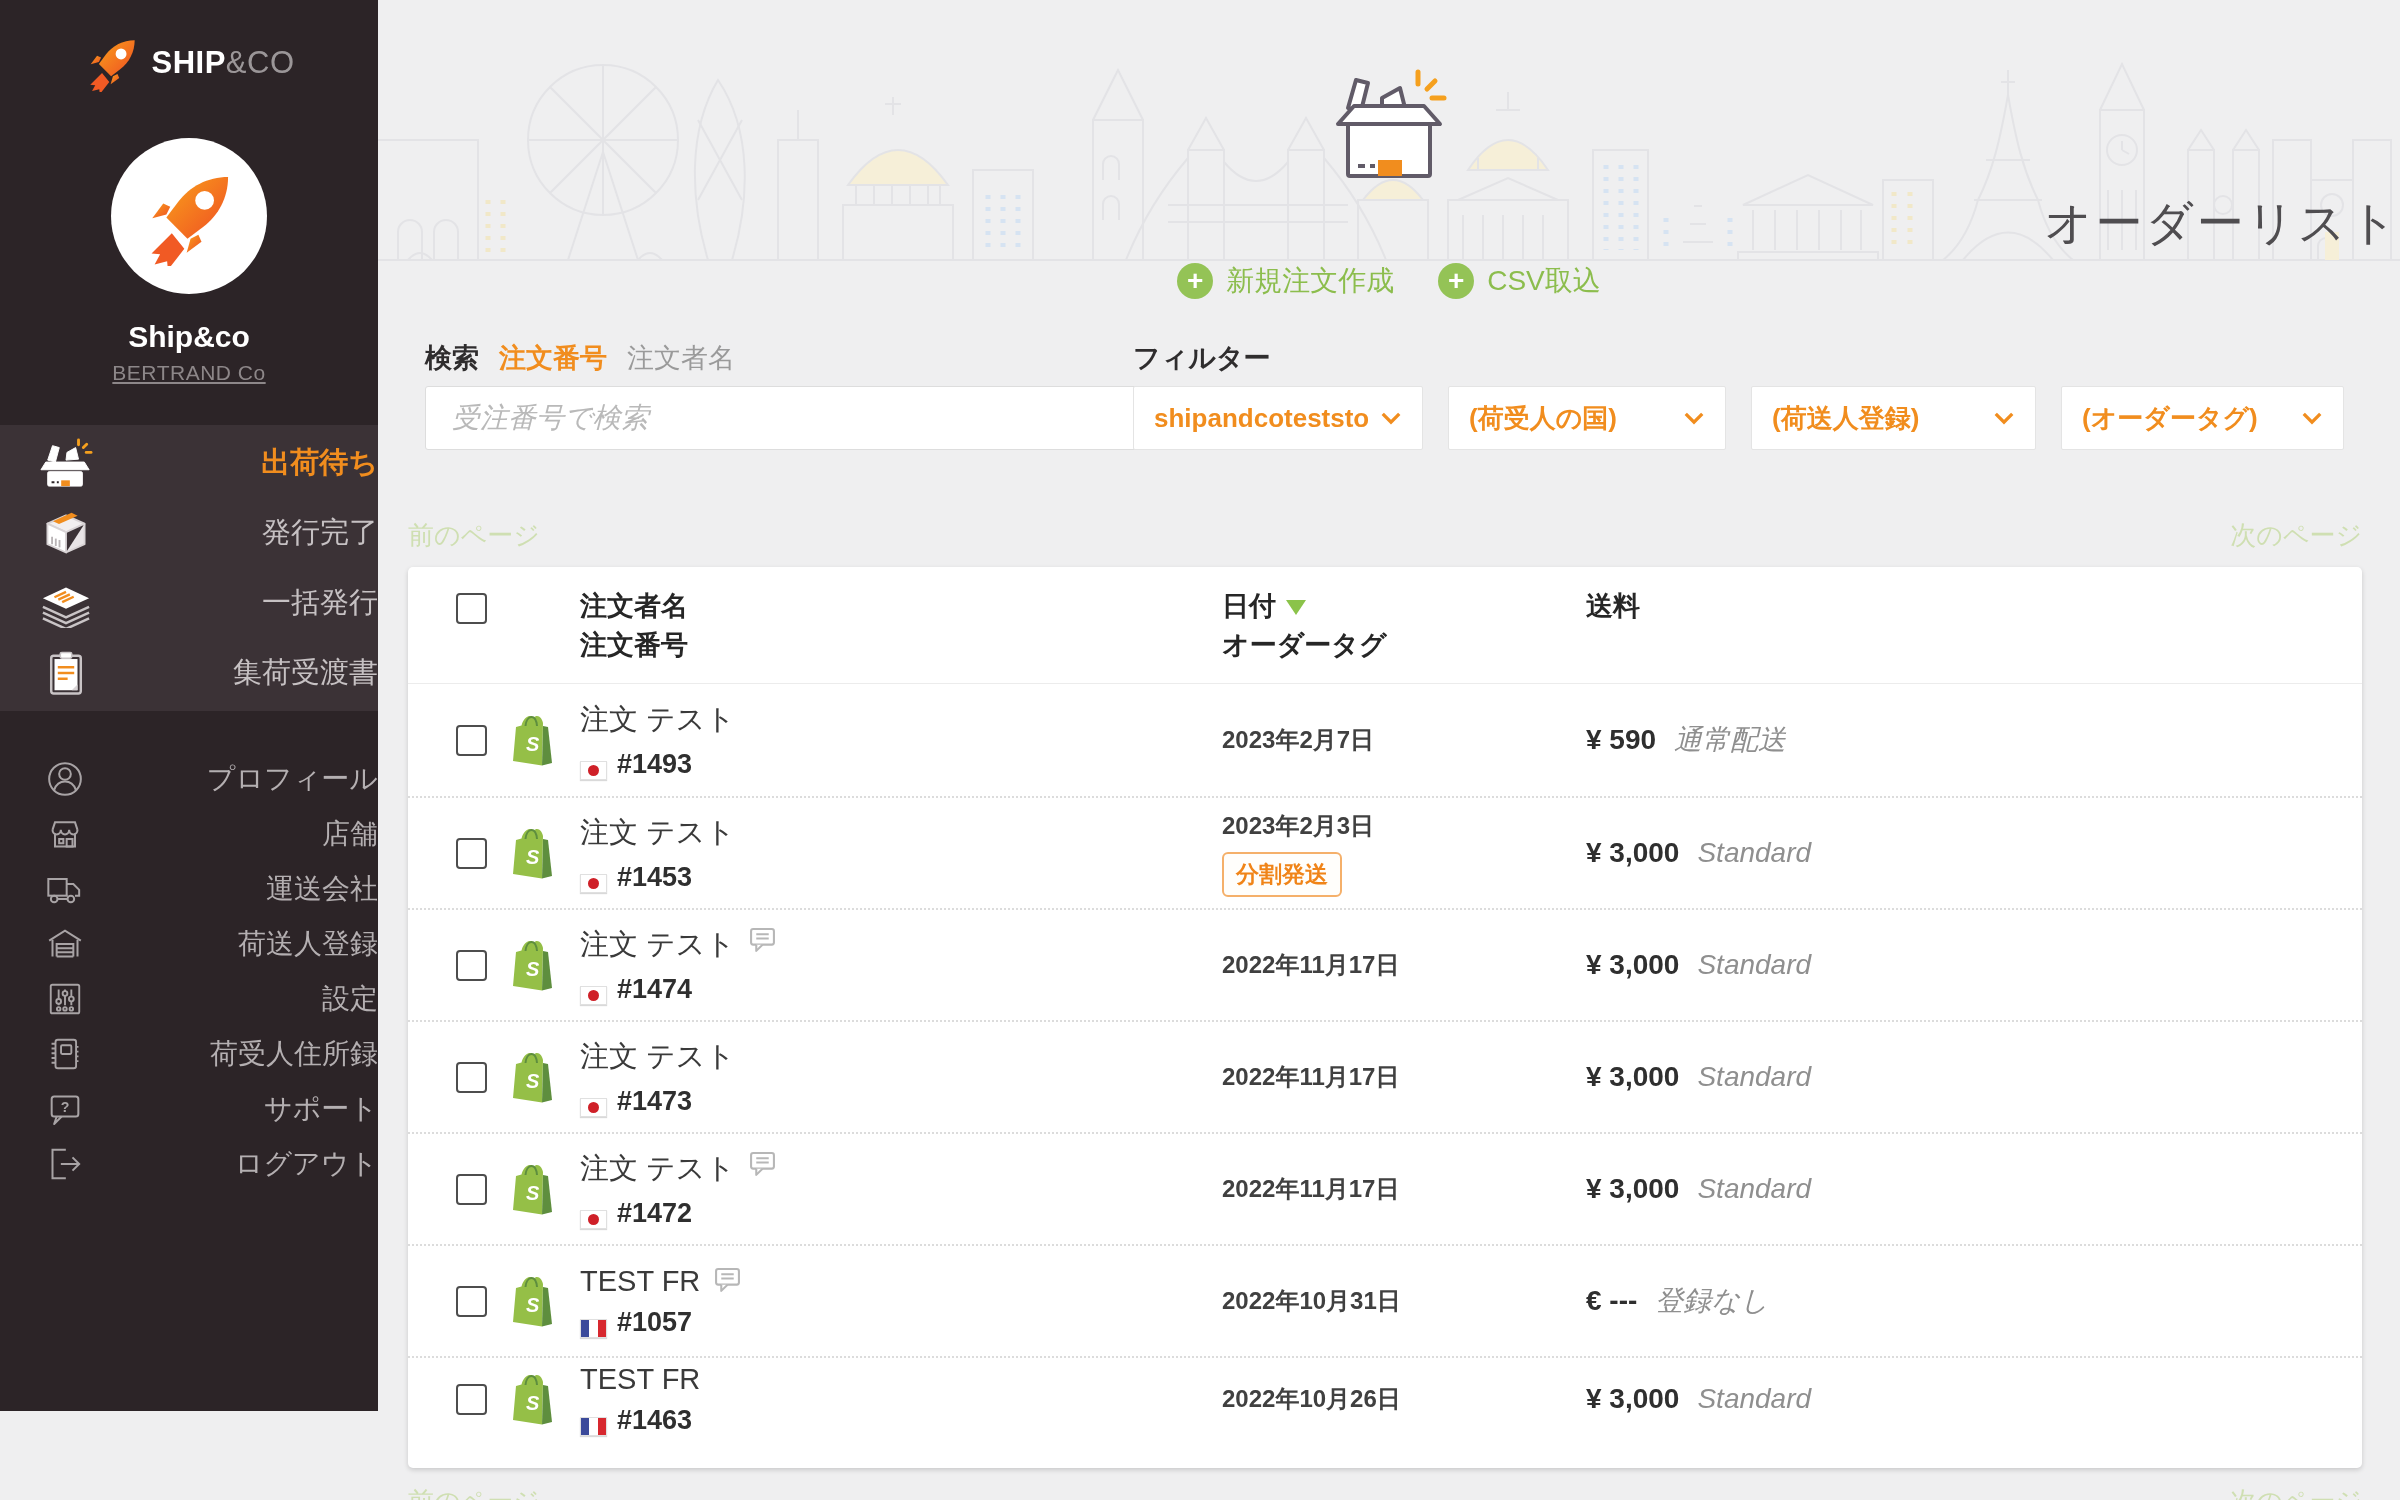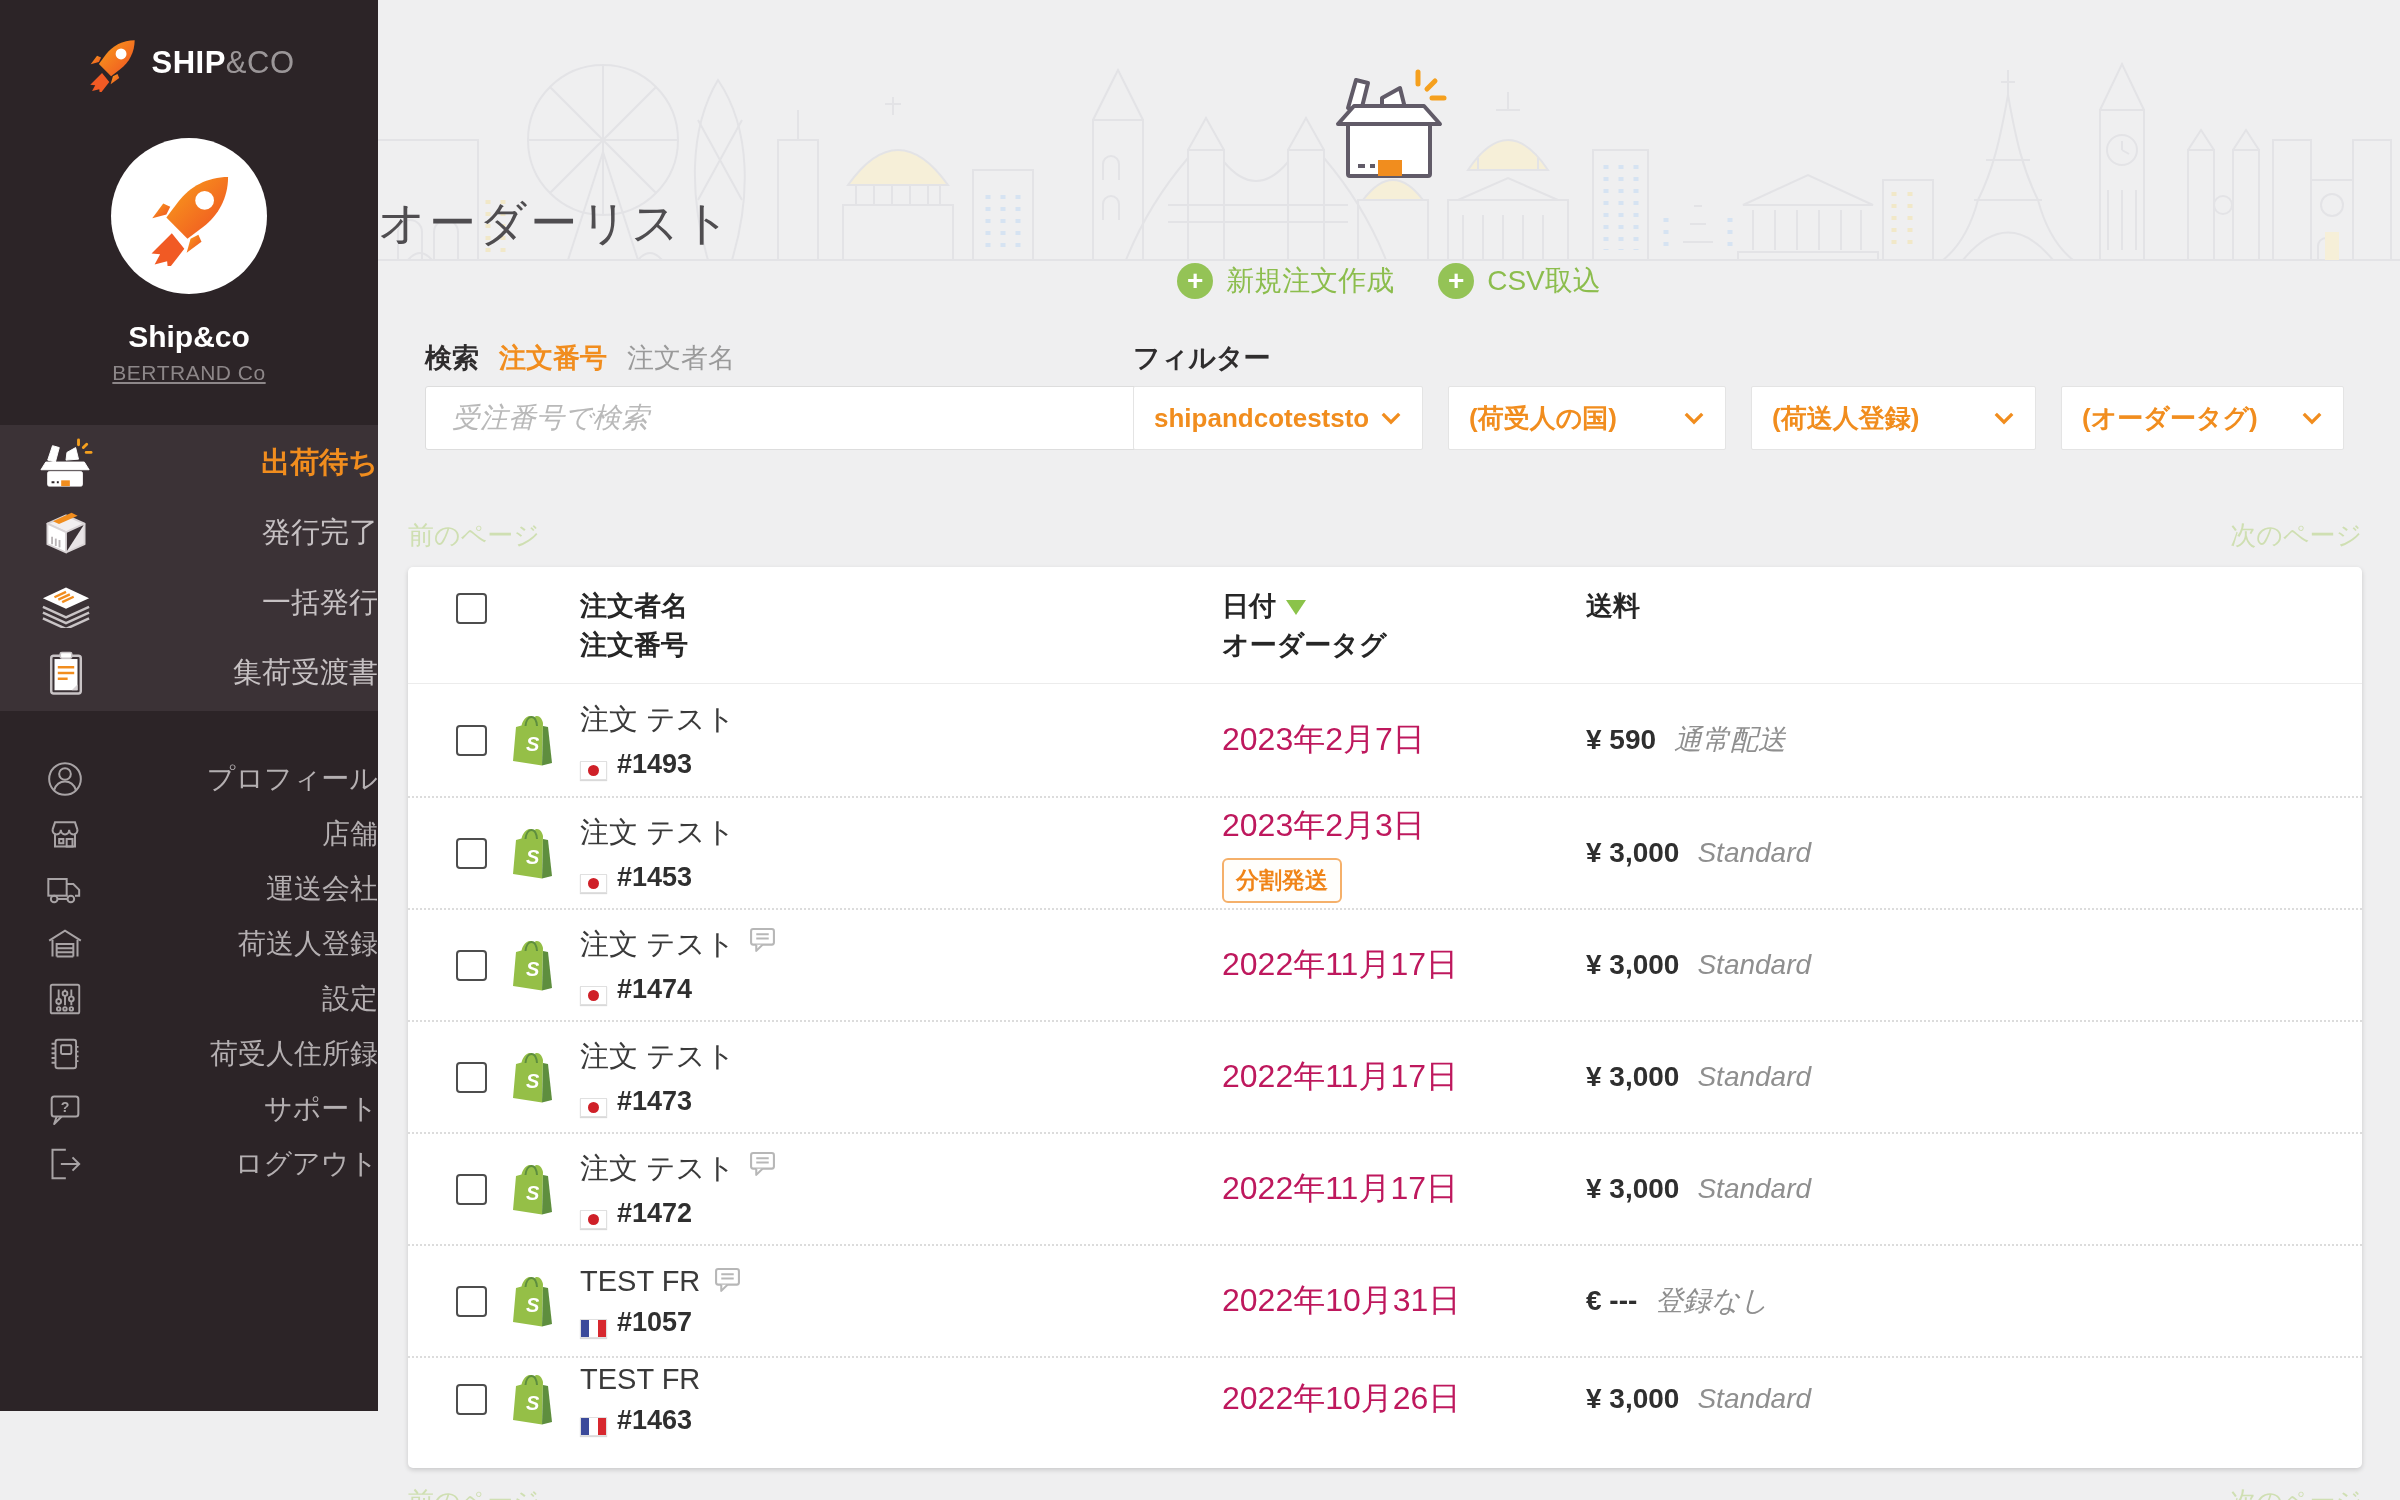--- a/index.html
+++ b/index.html
@@ -27,21 +27,21 @@
   .nav-secondary { margin-top:40px; }
   .nav-secondary .nav-item { height:55px; }
   .nav-secondary .ic { width:42px; margin-left:44px; }
   .nav-secondary .lbl { margin-left:22px; font-size:28px; color:#b4afb1; font-weight:normal; }
 
   
   .main { position:relative; width:2022px; }
   .banner { position:relative; height:340px; }
   .skyline { position:absolute; top:0; left:0; width:2022px; height:300px; }
   .box-art { position:absolute; top:66px; left:50%; transform:translateX(-50%); width:150px; height:128px; }
-  .page-title { position:absolute; top:192px; width:100%; text-align:left; font-size:47px; font-weight:300; color:#4f4d50; letter-spacing:3px; }
+  .page-title { position:absolute; top:192px; width:100%; text-align:right; font-size:47px; font-weight:300; color:#4f4d50; letter-spacing:3px; }
   .actions { position:absolute; top:262px; width:100%; display:flex; justify-content:center; gap:44px; }
   .action-btn { display:flex; align-items:center; gap:13px; cursor:pointer; }
   .plus-circle { width:36px; height:36px; border-radius:50%; background:#94c356; color:#fff; font-size:28px; font-weight:bold; display:flex; align-items:center; justify-content:center; line-height:1; }
   .action-btn .albl { font-size:28px; color:#8cbd4d; }
 
   .controls { display:flex; justify-content:center; margin:0 38px 0 30px; }
   .search-block { width:708px; }
   .label-row { display:flex; align-items:baseline; gap:20px; height:36px; margin-bottom:10px; }
   .lab-strong { font-size:27px; font-weight:bold; color:#2f2d2e; }
   .mode-active { font-size:27px; font-weight:bold; color:#f18d1e; cursor:pointer; }
@@ -76,21 +76,21 @@
   .cell-name { display:flex; flex-direction:column; gap:9px; }
   .name-line { display:flex; align-items:flex-start; gap:14px; }
   .order-name { font-size:29px; color:#3a3a3a; cursor:pointer; }
   .note-ic { width:27px; height:27px; margin-top:2px; }
   .num-line { display:flex; align-items:flex-end; gap:10px; }
   .order-number { font-size:27px; font-weight:600; color:#2f2f2f; cursor:pointer; }
   .flag { width:27px; height:19px; background:#fff; border:1px solid #e0e0e0; box-shadow:0 1px 1px rgba(0,0,0,.15); display:inline-flex; align-items:center; justify-content:center; }
   .flag .dot { width:11px; height:11px; border-radius:50%; background:#cf2028; }
   .flag.fr { background:linear-gradient(to right,#3b4a9b 33.4%,#fff 33.4% 66.7%,#d7282f 66.7%); }
   .cell-date { display:flex; flex-direction:column; align-items:flex-start; gap:10px; }
-  .date-txt { font-size:32px; color:#be185d; }
+  .date-txt { font-size:24px; color:#404040;font-weight:bold; }
   .tag-badge { font-size:23px; font-weight:bold; color:#f08418; border:2px solid #f5b06a; border-radius:6px; padding:5px 12px; background:#fffefb; }
   .cell-price { display:flex; align-items:baseline; gap:18px; }
   .price-txt { font-size:28px; font-weight:600; color:#2f2f2f; }
   .method-txt { font-size:28px; font-style:italic; color:#8f8f8f; }
 </style>
 </head>
 <body>
 
 <div class="sidebar">
   <div class="logo-row">

